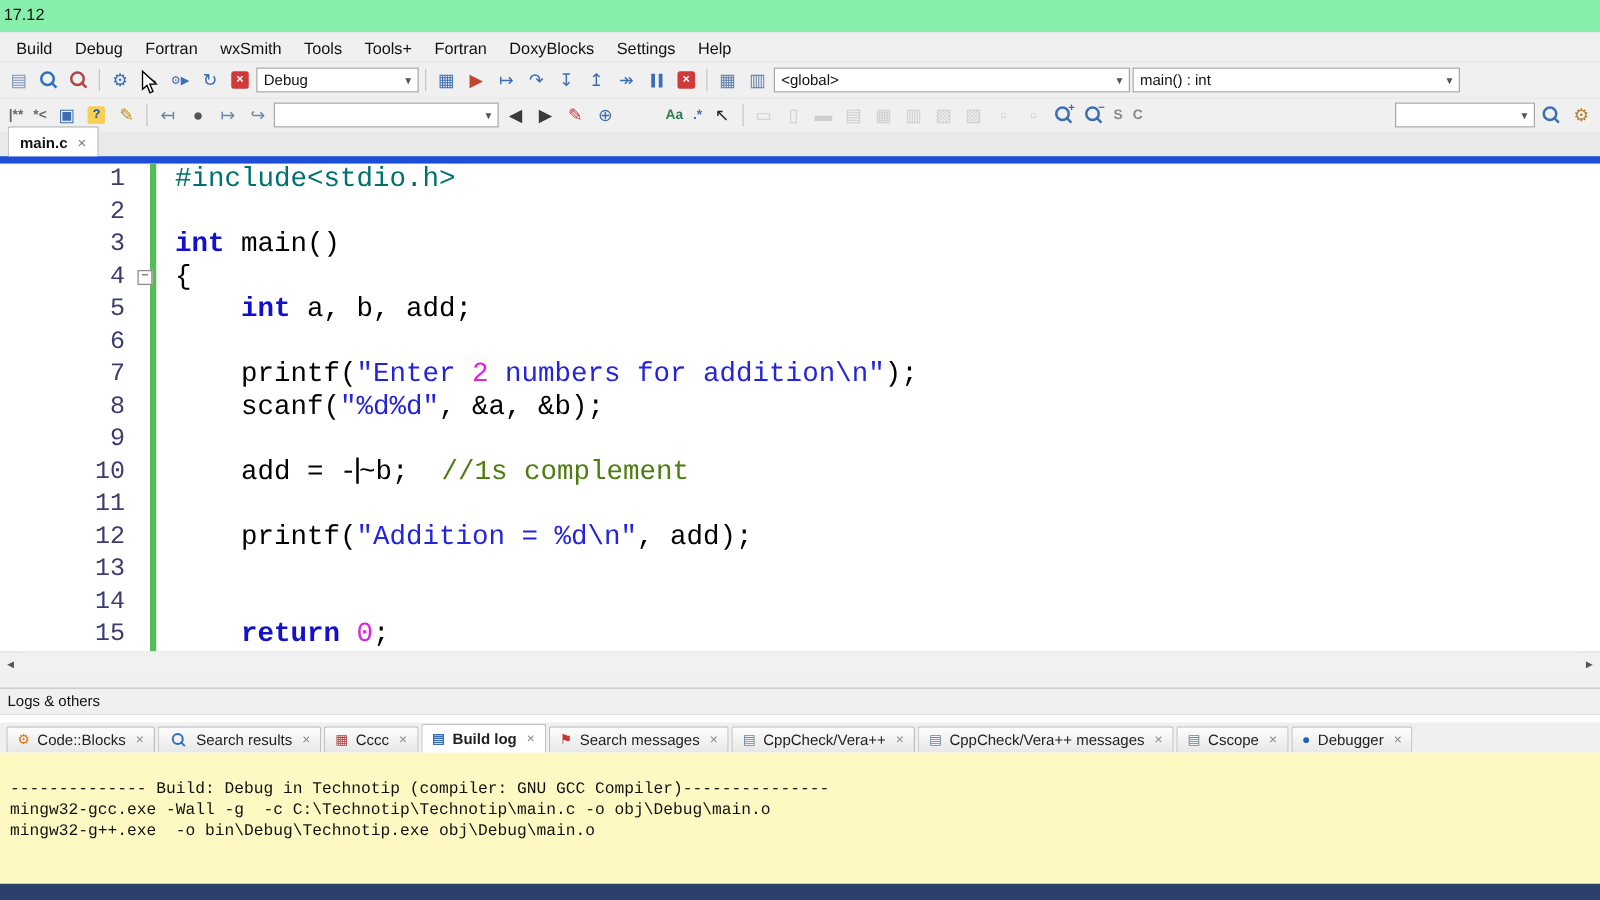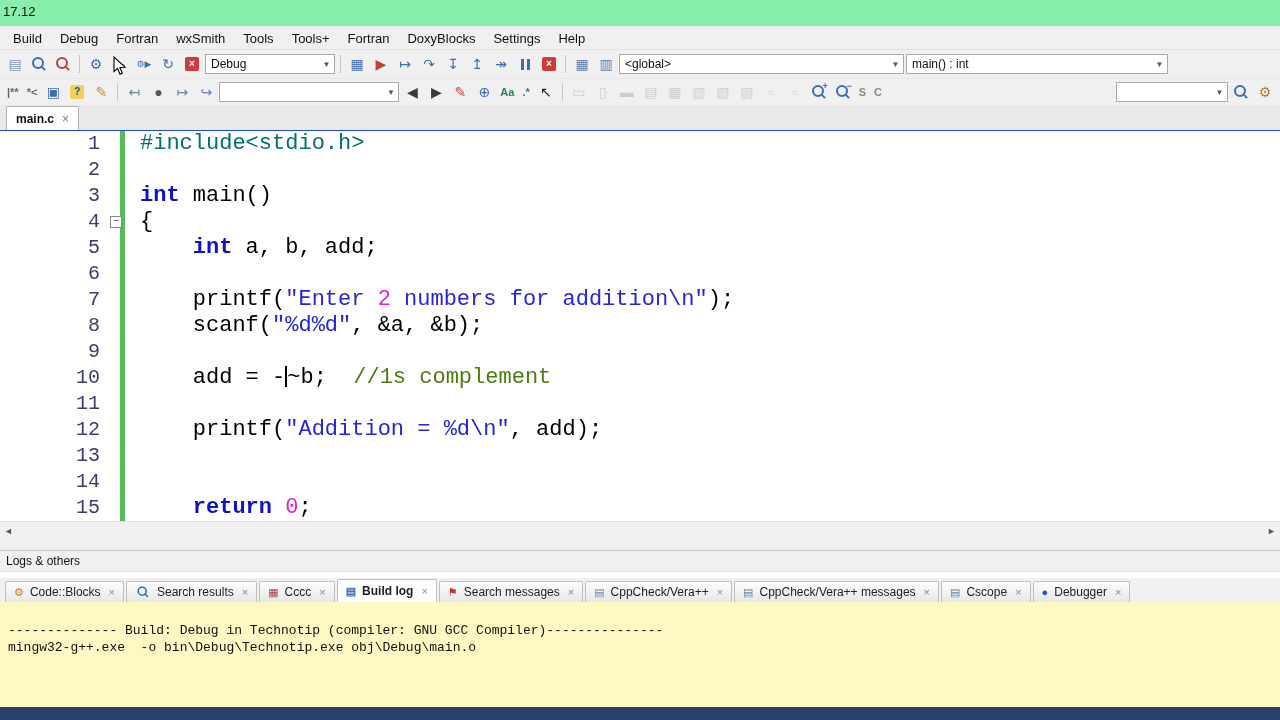--- a/index.html
+++ b/index.html
@@ -25,21 +25,21 @@
   .boxed{width:14px;height:14px;border-radius:2px;display:flex;align-items:center;justify-content:center;
          color:#fff;font-size:10px;font-weight:bold;line-height:1;}
   .disabled{opacity:.42;filter:grayscale(1);}
   .magwrap{position:relative;width:16px;height:16px;display:inline-block;}
   .magwrap i{position:absolute;left:1px;top:1px;width:8px;height:8px;border:2px solid currentColor;border-radius:50%;}
   .magwrap b{position:absolute;width:2px;height:6px;background:currentColor;transform:rotate(-45deg);left:11px;top:9px;}
   .magwrap s{position:absolute;right:-1px;top:-3px;font-size:9px;font-weight:bold;text-decoration:none;}
   .pausebars{display:inline-flex;gap:3px;}
   .pausebars u{width:3px;height:11px;background:#3c6eb4;display:block;}
 
-  .tabbar{height:26px;background:#e9e9e9;display:flex;align-items:flex-end;padding-left:6px;border-bottom:1px solid #1d4ed8;box-sizing:border-box;}
+  .tabbar{height:26px;background:#e9e9e9;display:flex;align-items:flex-end;padding-left:6px;border-bottom:6px solid #1d4ed8;box-sizing:border-box;}
   .etab{height:23px;background:#fff;border:1px solid #b3b3b3;border-bottom:none;display:flex;align-items:center;
         padding:0 9px;font-size:12px;font-weight:bold;gap:8px;border-radius:2px 2px 0 0;}
   .tabclose{color:#777;font-weight:normal;font-size:12px;}
 
   .editor{position:relative;height:390px;background:#fff;overflow:hidden;
           font-family:"Liberation Mono","DejaVu Sans Mono",monospace;}
   .greenbar{position:absolute;left:120px;top:0;width:5px;height:100%;background:#57bb57;}
   .cl{height:26px;display:flex;line-height:26px;}
   .ln{width:100px;text-align:right;color:#3c3c6e;font-size:20px;flex:0 0 auto;}
   .fm{width:40px;height:26px;position:relative;flex:0 0 auto;}
@@ -216,21 +216,21 @@
     <span class="tb-btn">
       <span class="glyph" style="color: rgb(58, 58, 58);">▶</span>
     </span>
     <span class="tb-btn">
       <span class="glyph" style="color: rgb(207, 59, 59);">✎</span>
     </span>
     <span class="tb-btn">
       <span class="glyph" style="color: rgb(60, 110, 180);">⊕</span>
     </span>
     <span class="tb-txt">
-      <span class="glyph" style="color: rgb(46, 125, 82); font-size: 11px;">Aa</span>
+      <span class="glyph" style="color: rgb(46, 125, 82); font-size: 11px; margin-left: 32px;">Aa</span>
     </span>
     <span class="tb-txt">
       <span class="glyph" style="color: rgb(60, 110, 180); font-size: 11px;">.*</span>
     </span>
     <span class="tb-btn">
       <span class="glyph" style="color: rgb(34, 34, 34);">↖</span>
     </span>
     <span class="tb-sep"></span>
     <span class="tb-btn disabled">
       <span class="glyph" style="color: rgb(154, 160, 166);">▭</span>
@@ -446,20 +446,21 @@
     </div>
     <div class="ltab">
       <span class="ticon" style="color: rgb(31, 95, 192);">●</span>
       <span>Debugger</span>
       <span class="x">×</span>
     </div>
   </div>
 
 <div class="logcontent" id="logcontent">
     <div class="logline">-------------- Build: Debug in Technotip (compiler: GNU GCC Compiler)---------------</div>
+    <div class="logline">mingw32-gcc.exe -Wall -g  -c C:\Technotip\Technotip\main.c -o obj\Debug\main.o</div>
     <div class="logline">mingw32-g++.exe  -o bin\Debug\Technotip.exe obj\Debug\main.o</div>
   </div>
 
 <div class="bottomstrip"></div>
 
 <svg class="mousecursor" width="14" height="20" viewBox="0 0 14 20">
   <path d="M1,1 L1,15.5 L4.6,12.4 L7,18.3 L9.4,17.2 L6.9,11.4 L12,11.2 Z" fill="#fff" stroke="#000" stroke-width="1.1"></path>
 </svg>
 
 </body></html>

